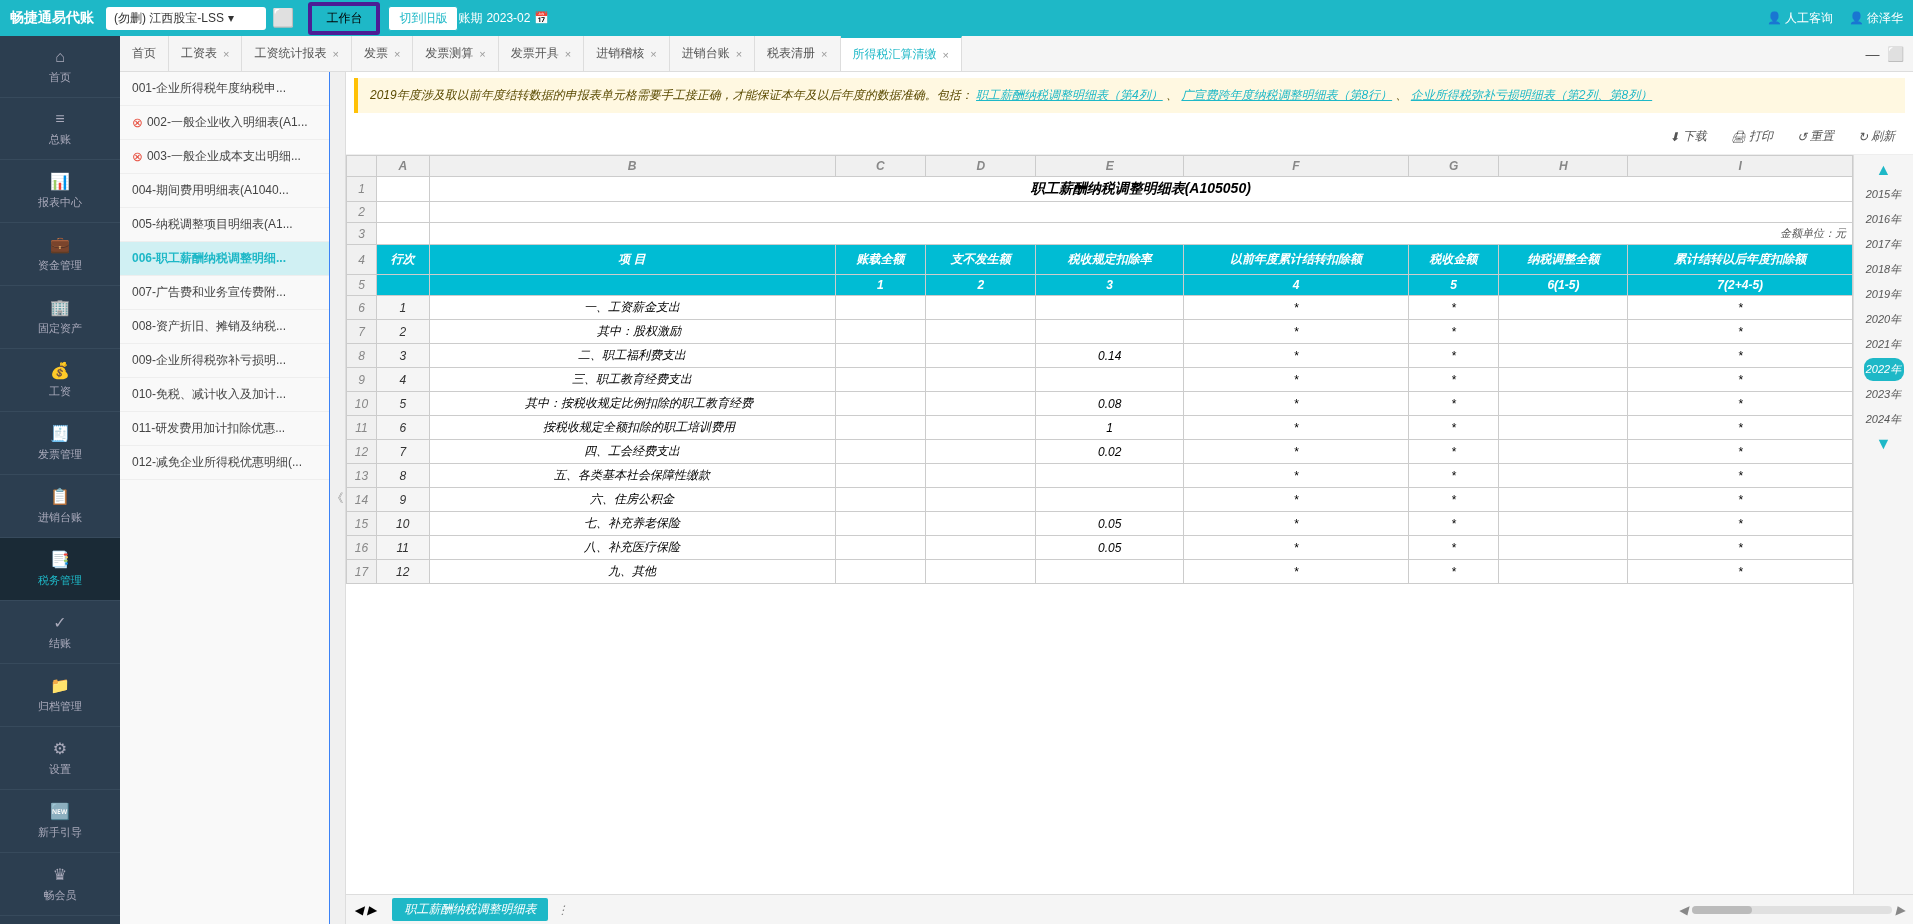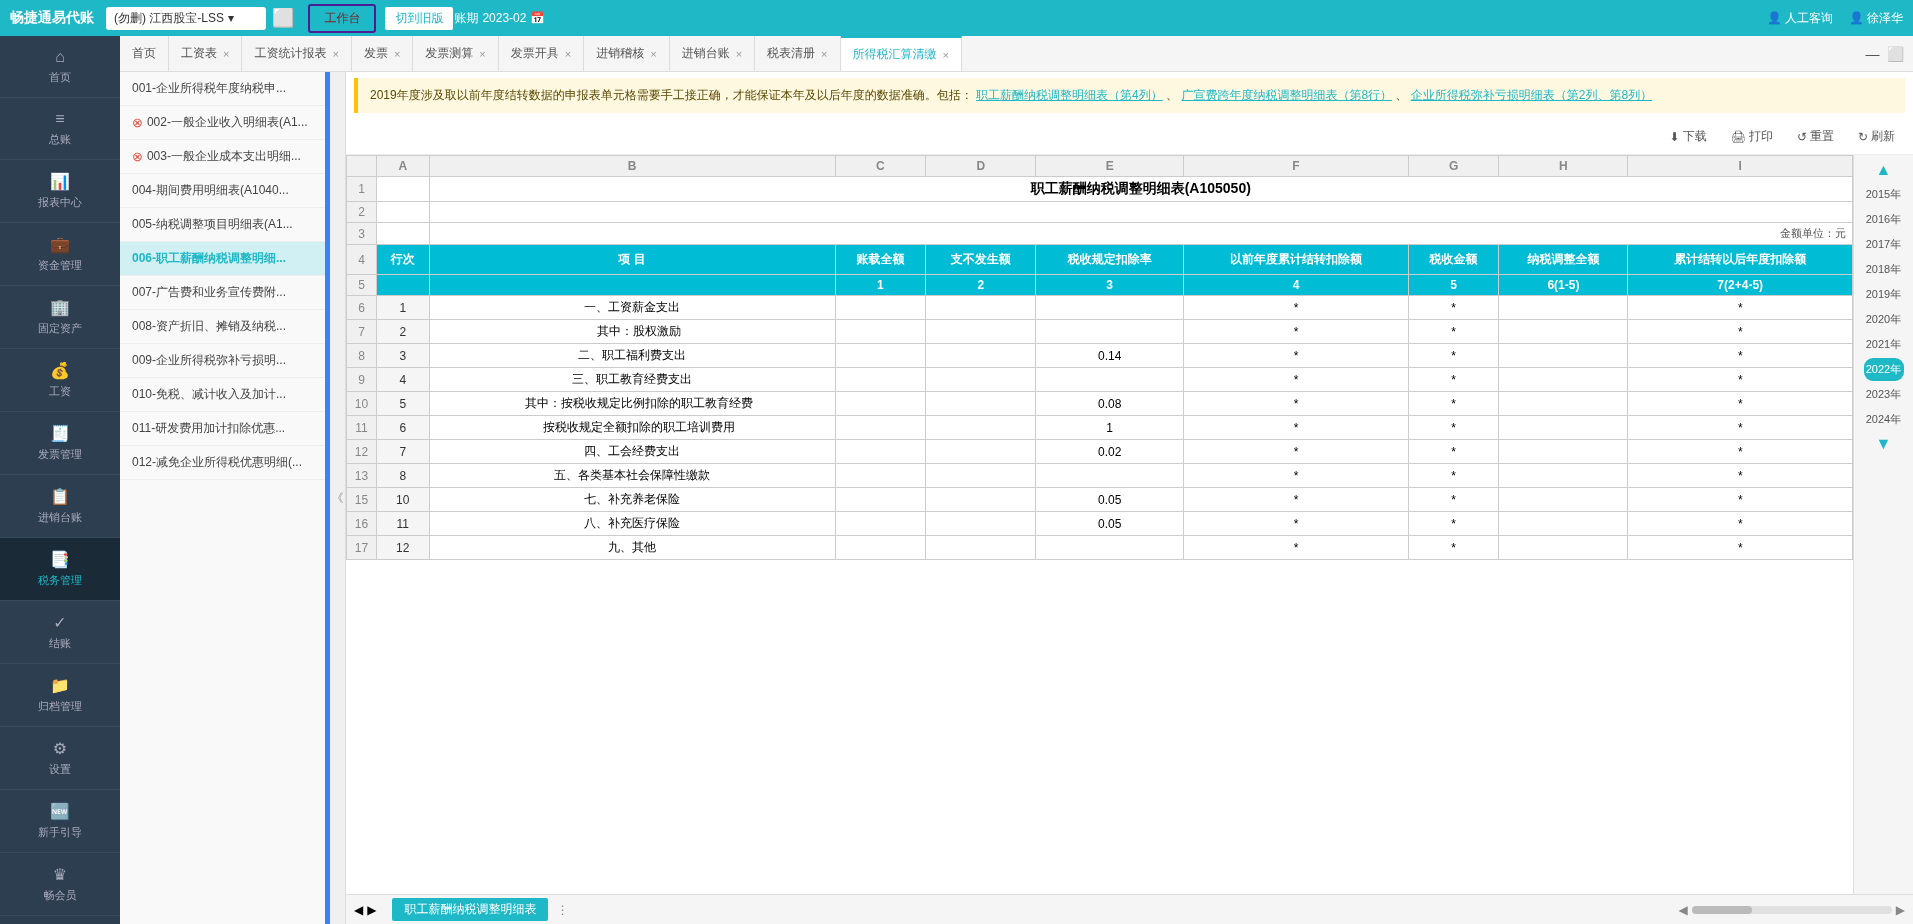--- a/index.html
+++ b/index.html
@@ -6,21 +6,21 @@
     body { font-family: 'Microsoft YaHei', Arial, sans-serif; font-size: 12px; background: #f0f2f5; overflow: hidden; }
 
     
     .app-container { display: flex; flex-direction: column; height: 924px; width: 1913px; }
     .top-bar { display: flex; align-items: center; background: #1eb8c7; height: 36px; padding: 0 10px; flex-shrink: 0; }
     .top-bar-logo { color: white; font-size: 14px; font-weight: bold; margin-right: 12px; white-space: nowrap; }
     .top-bar-company { background: white; border-radius: 3px; padding: 3px 8px; font-size: 12px; color: #333; display: flex; align-items: center; gap: 4px; cursor: pointer; min-width: 160px; }
     .top-bar-spacer { flex: 1; }
     .top-bar-actions { display: flex; align-items: center; gap: 16px; color: white; font-size: 12px; }
     .top-bar-actions span { cursor: pointer; display: flex; align-items: center; gap: 3px; }
-    .workbench-btn { background: #1eb8c7; border: 2px solid #4c1d95; color: #7f1d1d; padding: 4px 14px; border-radius: 3px; cursor: pointer; font-size: 12px; margin: 0 8px; }
+    .workbench-btn { background: #1eb8c7; border: 4px solid #4c1d95; color: #000000; padding: 4px 14px; border-radius: 3px; cursor: pointer; font-size: 12px; margin: 0 8px; }
     .back-btn { background: white; color: #1eb8c7; border: 1px solid #1eb8c7; padding: 3px 10px; border-radius: 3px; cursor: pointer; font-size: 12px; }
     .period-info { color: white; font-size: 12px; display: flex; align-items: center; gap: 4px; }
 
     .main-layout { display: flex; flex: 1; overflow: hidden; }
 
     
     .sidebar { width: 120px; background: #2c3e50; display: flex; flex-direction: column; flex-shrink: 0; }
     .sidebar-item { display: flex; flex-direction: column; align-items: center; padding: 12px 4px; color: #aab; cursor: pointer; font-size: 11px; gap: 4px; border-bottom: 1px solid #374a5c; }
     .sidebar-item.active { background: #1a2a36; color: #1eb8c7; }
     .sidebar-icon { font-size: 16px; }
@@ -32,27 +32,27 @@
 
     
     .tab-bar { display: flex; align-items: center; background: #f5f5f5; border-bottom: 1px solid #ddd; height: 36px; overflow: hidden; flex-shrink: 0; }
     .tab { display: flex; align-items: center; padding: 0 12px; height: 100%; border-right: 1px solid #ddd; font-size: 12px; color: #555; cursor: pointer; white-space: nowrap; gap: 4px; }
     .tab.active { background: white; color: #1eb8c7; border-top: 2px solid #1eb8c7; }
     .tab-close { color: #999; font-size: 11px; cursor: pointer; margin-left: 2px; }
     .tab-bar-end { display: flex; align-items: center; margin-left: auto; padding: 0 8px; gap: 8px; }
     .tab-bar-end span { cursor: pointer; color: #555; font-size: 14px; }
 
     
-    .sub-sidebar { width: 210px; background: #f9f9f9; border-right: 5px solid #3b82f6; overflow-y: auto; flex-shrink: 0; }
+    .sub-sidebar { width: 210px; background: #f9f9f9; border-right: 1px solid #3b82f6; overflow-y: auto; flex-shrink: 0; }
     .sub-sidebar-item { padding: 8px 12px; font-size: 12px; color: #444; cursor: pointer; border-bottom: 1px solid #eee; display: flex; align-items: center; gap: 4px; }
     .sub-sidebar-item.active { background: #d0f0f3; color: #1eb8c7; font-weight: bold; }
     .sub-sidebar-item .err-icon { color: #e74c3c; font-size: 13px; }
 
     
-    .main-panel { flex: 1; display: flex; flex-direction: column; overflow: hidden; }
+    .main-panel { flex: 1; display: flex; flex-direction: column; overflow: hidden; font-style: italic; }
 
     
     .toolbar { display: flex; align-items: center; justify-content: flex-end; padding: 6px 12px; gap: 12px; background: white; border-bottom: 1px solid #eee; flex-shrink: 0; }
     .toolbar-btn { display: flex; align-items: center; gap: 3px; color: #555; font-size: 12px; cursor: pointer; padding: 3px 6px; border-radius: 3px; }
 
     
     .table-container { flex: 1; overflow: auto; padding: 0; }
     .spreadsheet { width: 100%; border-collapse: collapse; font-size: 12px; }
     .spreadsheet th, .spreadsheet td { border: 1px solid #ccc; padding: 3px 6px; text-align: center; white-space: nowrap; }
     .spreadsheet .row-num { width: 30px; background: #f0f0f0; color: #888; font-weight: normal; }
@@ -452,20 +452,32 @@
                     <td class="left-text">五、各类基本社会保障性缴款</td>
                     <td></td>
                     <td></td>
                     <td></td>
                     <td>*</td>
                     <td>*</td>
                     <td></td>
                     <td>*</td>
                   </tr>
                   <tr>
+                    <td class="row-num">14</td>
+                    <td class="seq-col">9</td>
+                    <td class="left-text">六、住房公积金</td>
+                    <td></td>
+                    <td></td>
+                    <td></td>
+                    <td>*</td>
+                    <td>*</td>
+                    <td></td>
+                    <td>*</td>
+                  </tr>
+                  <tr>
                     <td class="row-num">15</td>
                     <td class="seq-col">10</td>
                     <td class="left-text">七、补充养老保险</td>
                     <td></td>
                     <td></td>
                     <td>0.05</td>
                     <td>*</td>
                     <td>*</td>
                     <td></td>
                     <td>*</td>

